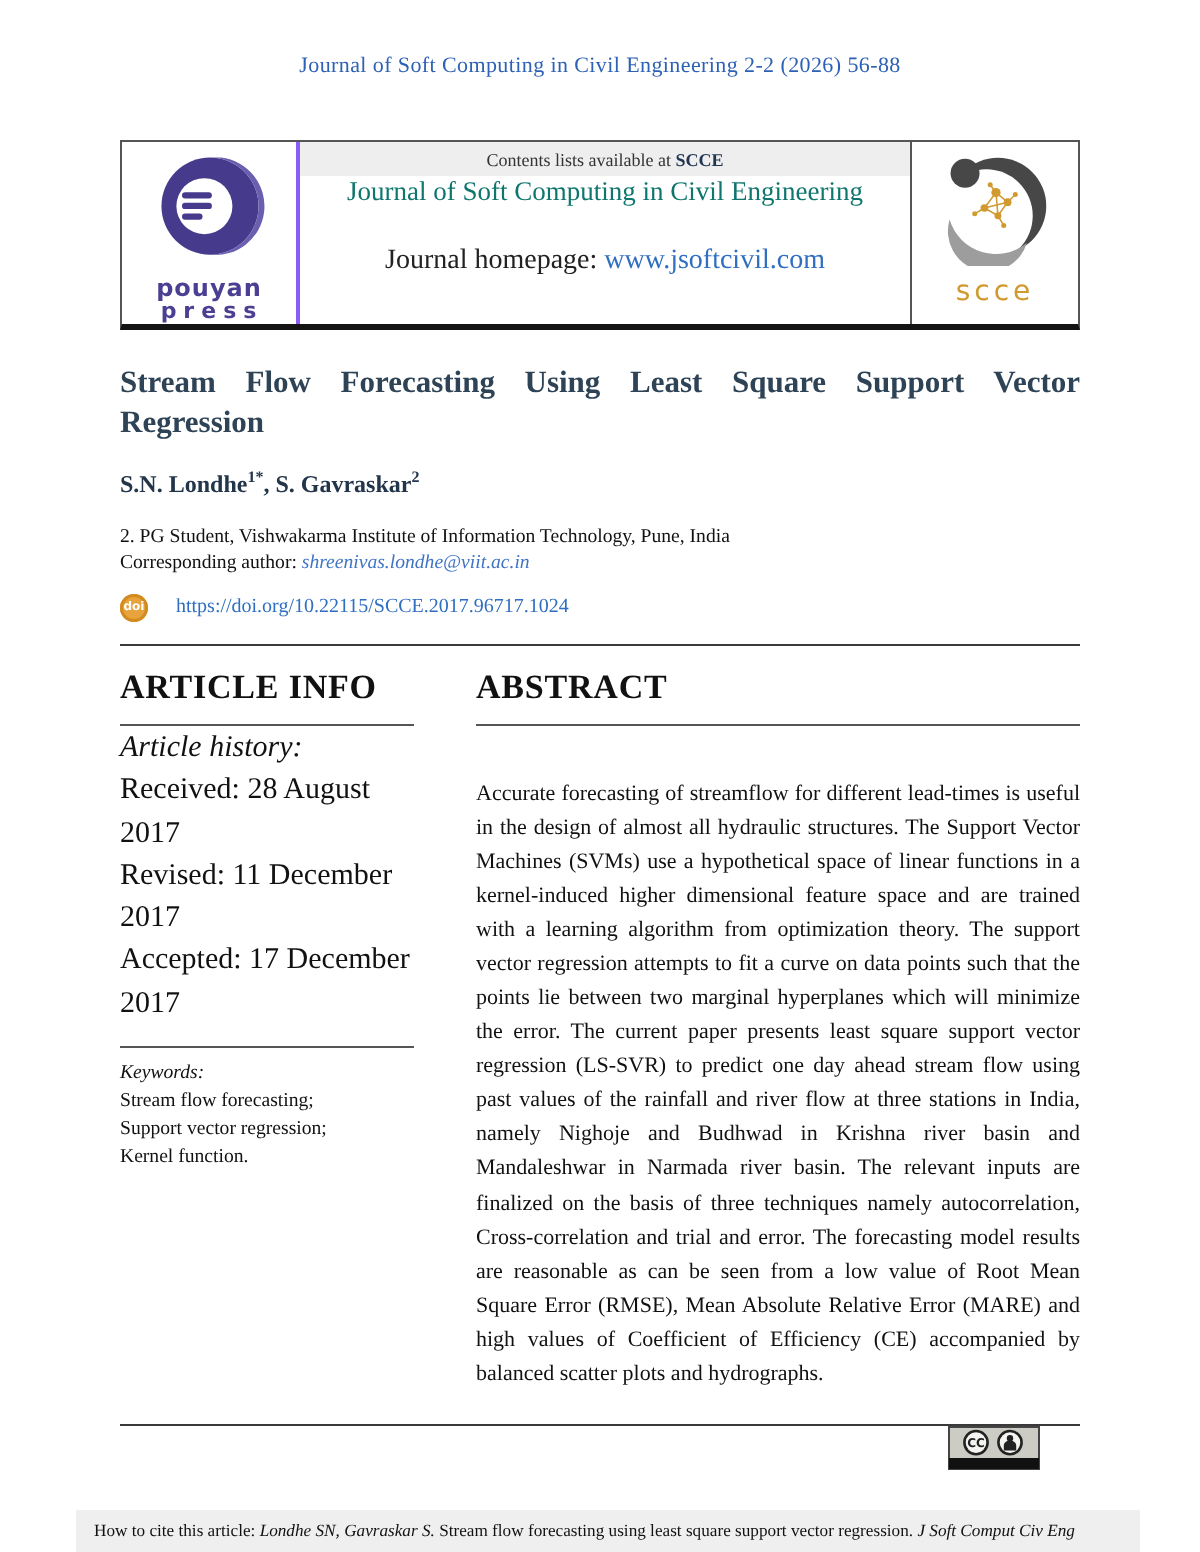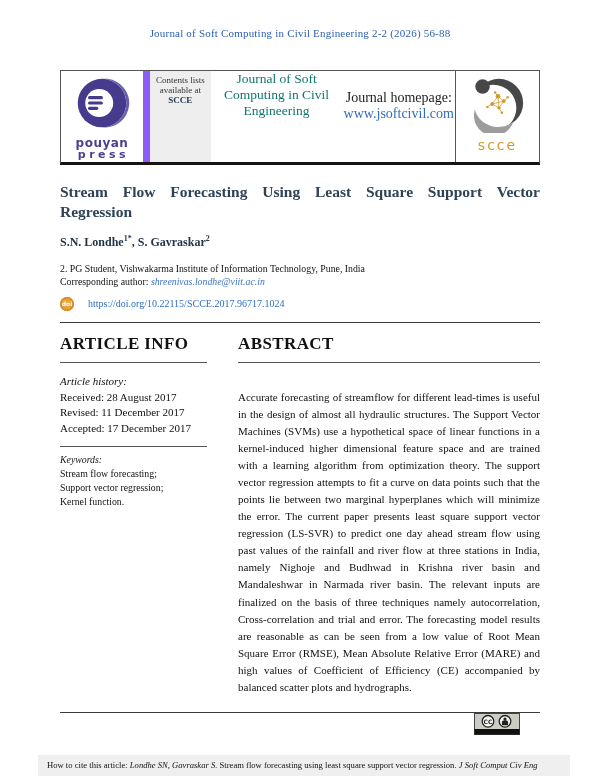--- a/index.html
+++ b/index.html
@@ -28,27 +28,27 @@
   .banner {
     margin-top: 31px;
     display: flex;
     border: 1px solid #555;
     border-bottom: 3px solid #141414;
     height: 95px;
     background: #fff;
   }
   .banner-left {
     width: 89px; flex-shrink: 0;
-    border-right: 7px solid #8b5cf6;
+    border-right: 2px solid #8b5cf6;
     display: flex; flex-direction: column; align-items: center;
     padding-top: 5px;
   }
   .banner-mid {
     flex: 1;
-    display: flex; flex-direction: row;
+    display: flex; flex-direction: column;
     text-align: center;
   }
   .banner-right {
     width: 84px; flex-shrink: 0;
     border-left: 1px solid #555;
     display: flex; flex-direction: column; align-items: center;
     padding-top: 4px;
   }
   .contents-strip {
     background: #eeeeee;
@@ -130,21 +130,21 @@
 
   
   .info-columns { display: flex; gap: 31px; padding-top: 11px; }
   .col-left { width: 147px; flex-shrink: 0; }
   .col-right { flex: 1; }
   .col-heading {
     font-size: 17px; font-weight: bold; color: #111;
     letter-spacing: 0.4px;
   }
   .col-rule { border-top: 1.2px solid #555; margin-top: 8px; }
-  .history-block { margin-top: 11px; font-size: 11px; line-height: 1.42; color: #111; }
+  .history-block { margin-top: 1px; font-size: 15px; line-height: 1.42; color: #111; }
   .italic-label { font-style: italic; }
   .keywords-rule { border-top: 1.2px solid #555; margin-top: 10px; }
   .keywords-block { margin-top: 6px; font-size: 9.8px; line-height: 1.42; color: #111; }
   .abstract-text {
     margin-top: 26px;
     font-size: 11px;
     line-height: 1.55;
     text-align: justify;
     color: #111;
   }

